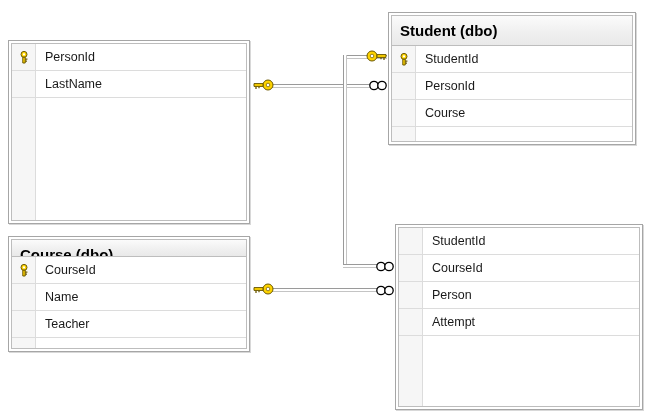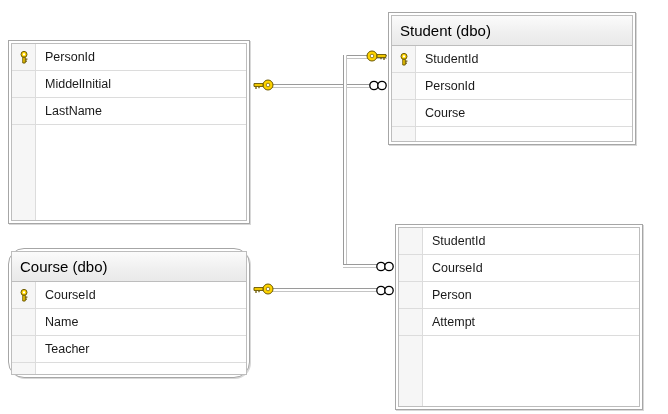--- a/index.html
+++ b/index.html
@@ -34,21 +34,21 @@
     background: #ffffff;
     display: flex;
     flex-direction: column;
   }
   .table-title {
     box-sizing: border-box;
     height: 30px;
     line-height: 30px;
     padding-left: 8px;
     font-size: 15px;
-    font-weight: normal;
+    font-weight: bold;
     color: #000000;
     background: linear-gradient(to bottom, #fbfbfb 0%, #f0f0f0 55%, #e9e9e9 100%);
     border-bottom: 1px solid #bdbdbd;
     white-space: nowrap;
     overflow: hidden;
   }
   .rows {
     flex: 1;
     display: flex;
     flex-direction: column;
@@ -197,24 +197,20 @@
               <circle cx="6" cy="3.4" r="3" fill="#ffd400" stroke="#6b5800" stroke-width="1"></circle>
               <circle cx="6" cy="3.4" r="1.1" fill="#ffffff"></circle>
               <path d="M4.8,6.2 L7.2,6.2 L7.2,12 L4.8,12 Z" fill="#ffd400" stroke="#6b5800" stroke-width="1"></path>
               <path d="M7.2,8.2 L9.4,8.2 M7.2,10.1 L9,10.1" stroke="#6b5800" stroke-width="1.2"></path>
             </svg>
           </div>
           <div class="col-name">PersonId</div>
         </div>
         <div class="row">
           <div class="key-cell"></div>
-          <div class="col-name">MiddelInitial</div>
-        </div>
-        <div class="row">
-          <div class="key-cell"></div>
           <div class="col-name">LastName</div>
         </div>
         <div class="row filler">
           <div class="key-cell"></div>
           <div class="col-name"></div>
         </div>
       </div>
     </div>
   </div>
 
@@ -242,21 +238,21 @@
           <div class="col-name">Course</div>
         </div>
         <div class="row filler">
           <div class="key-cell"></div>
           <div class="col-name"></div>
         </div>
       </div>
     </div>
   </div>
 
-  <div class="table-box" id="tbl-course" style="left:8px; top:248px; width:242px; height:130px;border-radius:16px;">
+  <div class="table-box" id="tbl-course" style="left:8px; top:236px; width:242px; height:116px;">
     <div class="table-inner">
       <div class="table-title">Course (dbo)</div>
       <div class="rows">
         <div class="row">
           <div class="key-cell">
             <svg class="key-glyph" width="12" height="13" viewBox="0 0 12 13">
               <circle cx="6" cy="3.4" r="3" fill="#ffd400" stroke="#6b5800" stroke-width="1"></circle>
               <circle cx="6" cy="3.4" r="1.1" fill="#ffffff"></circle>
               <path d="M4.8,6.2 L7.2,6.2 L7.2,12 L4.8,12 Z" fill="#ffd400" stroke="#6b5800" stroke-width="1"></path>
               <path d="M7.2,8.2 L9.4,8.2 M7.2,10.1 L9,10.1" stroke="#6b5800" stroke-width="1.2"></path>

